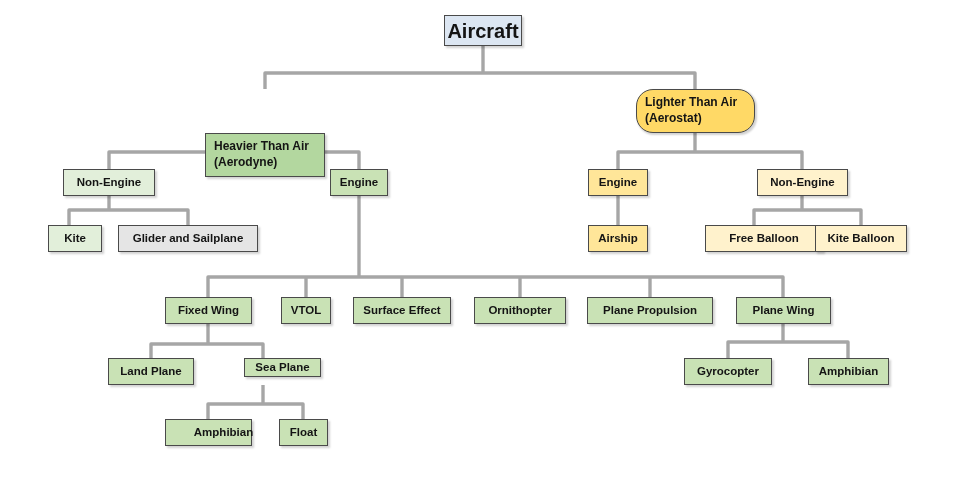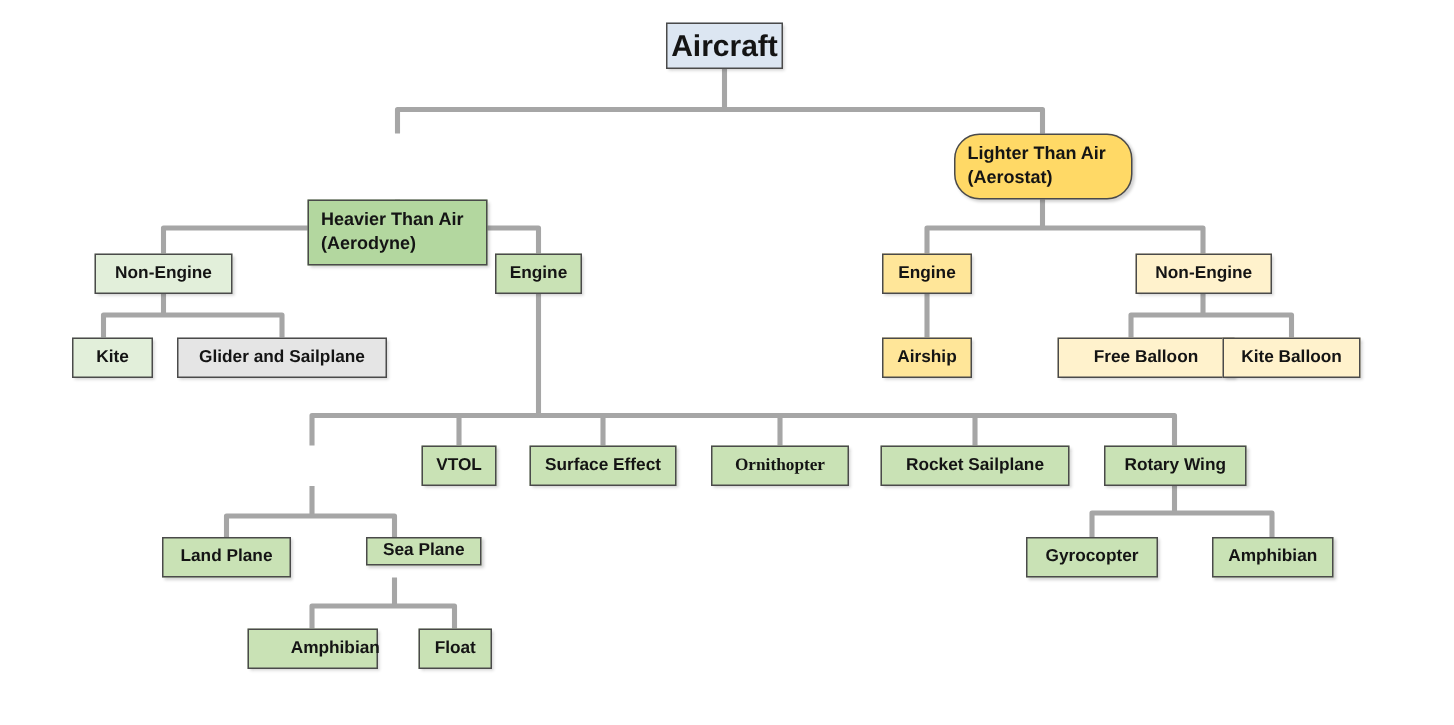--- a/index.html
+++ b/index.html
@@ -82,24 +82,25 @@
 (Aerostat)</div>
     <div class="node" style="left: 63px; top: 169px; width: 92px; height: 27px; background: rgb(226, 239, 218); border-color: rgb(74, 74, 74); color: rgb(20, 20, 20);">Non-Engine</div>
     <div class="node" style="left: 330px; top: 169px; width: 58px; height: 27px; background: rgb(201, 226, 181); border-color: rgb(74, 74, 74); color: rgb(20, 20, 20);">Engine</div>
     <div class="node" style="left: 48px; top: 225px; width: 54px; height: 27px; background: rgb(226, 239, 218); border-color: rgb(74, 74, 74); color: rgb(20, 20, 20);">Kite</div>
     <div class="node" style="left: 118px; top: 225px; width: 140px; height: 27px; background: #e5e5e5; border-color: rgb(74, 74, 74); color: rgb(20, 20, 20);">Glider and Sailplane</div>
     <div class="node" style="left: 588px; top: 169px; width: 60px; height: 27px; background: rgb(255, 230, 153); border-color: rgb(74, 74, 74); color: rgb(20, 20, 20);">Engine</div>
     <div class="node" style="left: 757px; top: 169px; width: 91px; height: 27px; background: rgb(255, 242, 204); border-color: rgb(74, 74, 74); color: rgb(20, 20, 20);">Non-Engine</div>
     <div class="node" style="left: 588px; top: 225px; width: 60px; height: 27px; background: rgb(255, 230, 153); border-color: rgb(74, 74, 74); color: rgb(20, 20, 20);">Airship</div>
     <div class="node" style="left: 705px; top: 225px; width: 118px; height: 27px; background: rgb(255, 242, 204); border-color: rgb(74, 74, 74); color: rgb(20, 20, 20);">Free Balloon</div>
     <div class="node" style="left: 815px; top: 225px; width: 92px; height: 27px; background: rgb(255, 242, 204); border-color: rgb(74, 74, 74); color: rgb(20, 20, 20);">Kite Balloon</div>
+    <div class="node" style="left: 165px; top: 297px; width: 87px; height: 27px; background: rgb(201, 226, 181); border-color: rgb(74, 74, 74); color: rgb(20, 20, 20);">Fixed Wing</div>
     <div class="node" style="left: 281px; top: 297px; width: 50px; height: 27px; background: rgb(201, 226, 181); border-color: rgb(74, 74, 74); color: rgb(20, 20, 20);">VTOL</div>
     <div class="node" style="left: 353px; top: 297px; width: 98px; height: 27px; background: rgb(201, 226, 181); border-color: rgb(74, 74, 74); color: rgb(20, 20, 20);">Surface Effect</div>
-    <div class="node" style="left: 474px; top: 297px; width: 92px; height: 27px; background: rgb(201, 226, 181); border-color: rgb(74, 74, 74); color: rgb(20, 20, 20); font-family: Liberation Serif, serif;">Ornithopter</div>
-    <div class="node" style="left: 587px; top: 297px; width: 126px; height: 27px; background: rgb(201, 226, 181); border-color: rgb(74, 74, 74); color: rgb(20, 20, 20);">Rocket Sailplane</div>
-    <div class="node" style="left: 736px; top: 297px; width: 95px; height: 27px; background: rgb(201, 226, 181); border-color: rgb(74, 74, 74); color: rgb(20, 20, 20);">Rotary Wing</div>
+    <div class="node" style="left: 474px; top: 297px; width: 92px; height: 27px; background: rgb(201, 226, 181); border-color: rgb(74, 74, 74); color: rgb(20, 20, 20);">Ornithopter</div>
+    <div class="node" style="left: 587px; top: 297px; width: 126px; height: 27px; background: rgb(201, 226, 181); border-color: rgb(74, 74, 74); color: rgb(20, 20, 20);">Plane Propulsion</div>
+    <div class="node" style="left: 736px; top: 297px; width: 95px; height: 27px; background: rgb(201, 226, 181); border-color: rgb(74, 74, 74); color: rgb(20, 20, 20);">Plane Wing</div>
     <div class="node" style="left: 108px; top: 358px; width: 86px; height: 27px; background: rgb(201, 226, 181); border-color: rgb(74, 74, 74); color: rgb(20, 20, 20);">Land Plane</div>
     <div class="node" style="left: 225px; top: 358px; width: 77px; height: 19px; background: rgb(201, 226, 181); border-color: rgb(74, 74, 74); color: rgb(20, 20, 20); margin-left: 19px;">Sea Plane</div>
     <div class="node" style="left: 165px; top: 419px; width: 87px; height: 27px; background: rgb(201, 226, 181); border-color: rgb(74, 74, 74); color: rgb(20, 20, 20); padding-left: 30px;">Amphibian</div>
     <div class="node" style="left: 279px; top: 419px; width: 49px; height: 27px; background: rgb(201, 226, 181); border-color: rgb(74, 74, 74); color: rgb(20, 20, 20);">Float</div>
     <div class="node" style="left: 684px; top: 358px; width: 88px; height: 27px; background: rgb(201, 226, 181); border-color: rgb(74, 74, 74); color: rgb(20, 20, 20);">Gyrocopter</div>
     <div class="node" style="left: 808px; top: 358px; width: 81px; height: 27px; background: rgb(201, 226, 181); border-color: rgb(74, 74, 74); color: rgb(20, 20, 20);">Amphibian</div>
   </div>
 
 </body></html>

